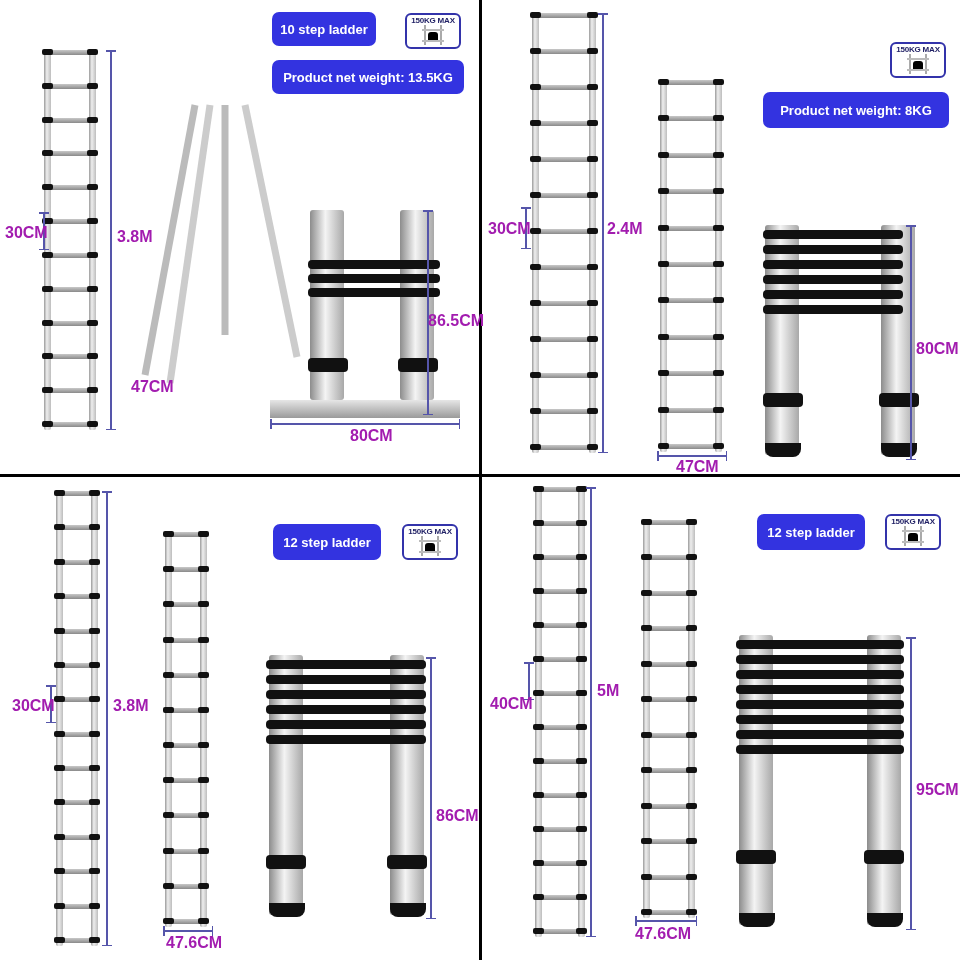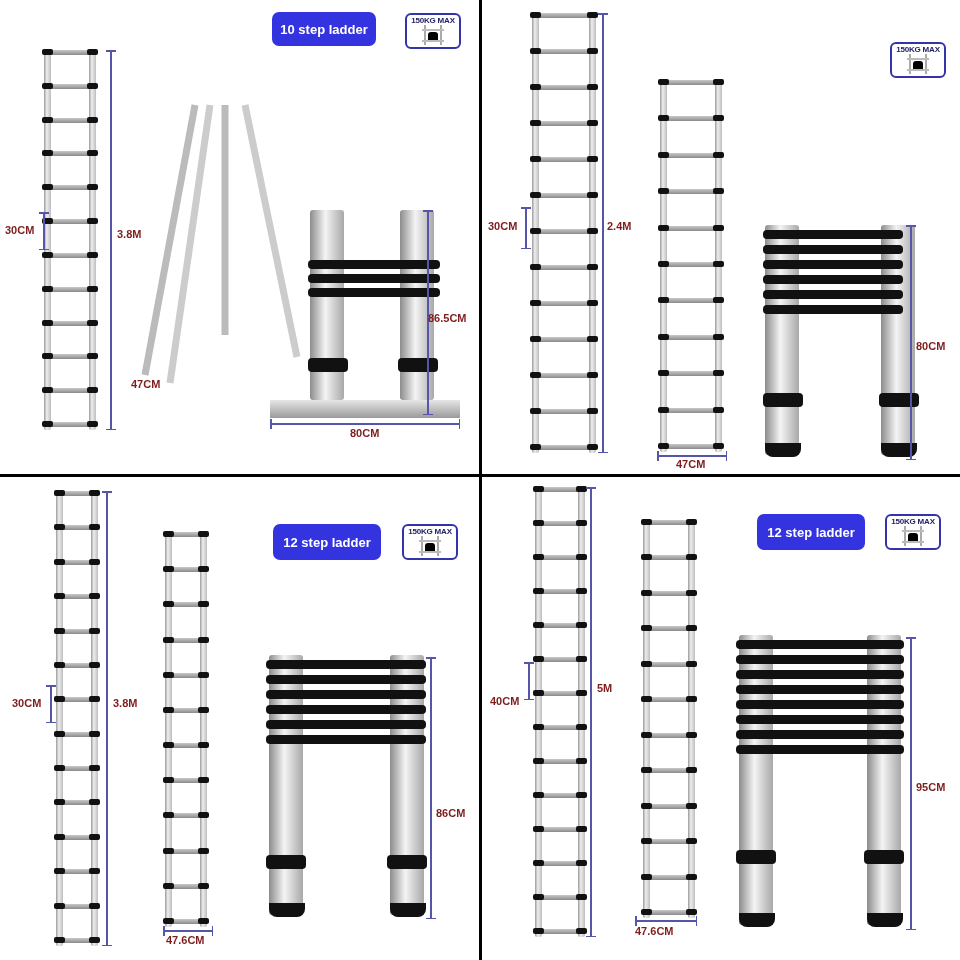--- a/index.html
+++ b/index.html
@@ -23,21 +23,21 @@
   .maxload {
     position: absolute; width: 56px; height: 36px; border: 2px solid #3333aa;
     border-radius: 6px; background: #fff; display: flex; flex-direction: column; align-items: center;
   }
   .maxload .t { font-size: 8px; font-weight: bold; color: #222266; margin-top: 1px; letter-spacing: -0.2px; }
   .maxload .ico { width: 22px; height: 20px; position: relative; }
   .maxload .ico .r { position: absolute; top: 0; bottom: 0; width: 2px; background: #aaa; }
   .maxload .ico .s { position: absolute; left: 0; right: 0; height: 2px; background: #bbb; }
   .maxload .ico .w { position: absolute; left: 6px; top: 7px; width: 10px; height: 8px; background: #000; border-radius: 3px 3px 0 0; }
 
-  .dim { position: absolute; font-weight: bold; color: #7f1d1d; font-size: 11px; white-space: nowrap; }
+  .dim { position: absolute; font-weight: bold; color: #a21caf; font-size: 16px; white-space: nowrap; }
   .vline { position: absolute; width: 1.5px; background: #5555aa; }
   .vline::before, .vline::after { content: ""; position: absolute; left: -4px; width: 10px; height: 1.5px; background: #5555aa; }
   .vline::before { top: 0; } .vline::after { bottom: 0; }
   .hline { position: absolute; height: 1.5px; background: #5555aa; }
   .hline::before, .hline::after { content: ""; position: absolute; top: -4px; width: 1.5px; height: 10px; background: #5555aa; }
   .hline::before { left: 0; } .hline::after { right: 0; }
 
   
   .ladder { position: absolute; }
   .ladder .rail { position: absolute; top: 0; bottom: 0; width: 7px; background: linear-gradient(90deg,#9a9a9a,#eeeeee 40%,#bdbdbd); border-radius: 2px; }
@@ -62,20 +62,21 @@
   <div class="maxload" style="left:405px;top:13px;">
     <span class="t">150KG MAX</span>
     <div class="ico">
         <div class="r" style="left:2px"></div>
         <div class="r" style="right:2px"></div>
         <div class="s" style="top:4px"></div>
         <div class="s" style="top:15px"></div>
         <div class="w"></div>
       </div>
   </div>
+  <div class="badge" style="left:272px;top:60px;width:192px;height:34px;">Product net weight: 13.5KG</div>
 
   <div class="ladder" style="left:44px;top:50px;width:52px;height:380px;">
     <div class="rail" style="left:0"></div>
       <div class="rail" style="right:0"></div>
   <div class="rung" style="left: 4px; right: 4px; top: 0px;"></div>
       <div class="clip" style="left: -2px; top: -1px;"></div>
       <div class="clip" style="right: -2px; top: -1px;"></div>
       <div class="rung" style="left: 4px; right: 4px; top: 34px;"></div>
       <div class="clip" style="left: -2px; top: 33px;"></div>
       <div class="clip" style="right: -2px; top: 33px;"></div>
@@ -143,20 +144,21 @@
   <div class="maxload" style="left:410px;top:42px;">
     <span class="t">150KG MAX</span>
     <div class="ico">
         <div class="r" style="left:2px"></div>
         <div class="r" style="right:2px"></div>
         <div class="s" style="top:4px"></div>
         <div class="s" style="top:15px"></div>
         <div class="w"></div>
       </div>
   </div>
+  <div class="badge" style="left:283px;top:92px;width:186px;height:36px;">Product net weight: 8KG</div>
 
   <div class="ladder" style="left:52px;top:13px;width:64px;height:440px;">
     <div class="rail" style="left:0"></div>
       <div class="rail" style="right:0"></div>
   <div class="rung" style="left: 4px; right: 4px; top: 0px;"></div>
       <div class="clip" style="left: -2px; top: -1px;"></div>
       <div class="clip" style="right: -2px; top: -1px;"></div>
       <div class="rung" style="left: 4px; right: 4px; top: 36px;"></div>
       <div class="clip" style="left: -2px; top: 35px;"></div>
       <div class="clip" style="right: -2px; top: 35px;"></div>

